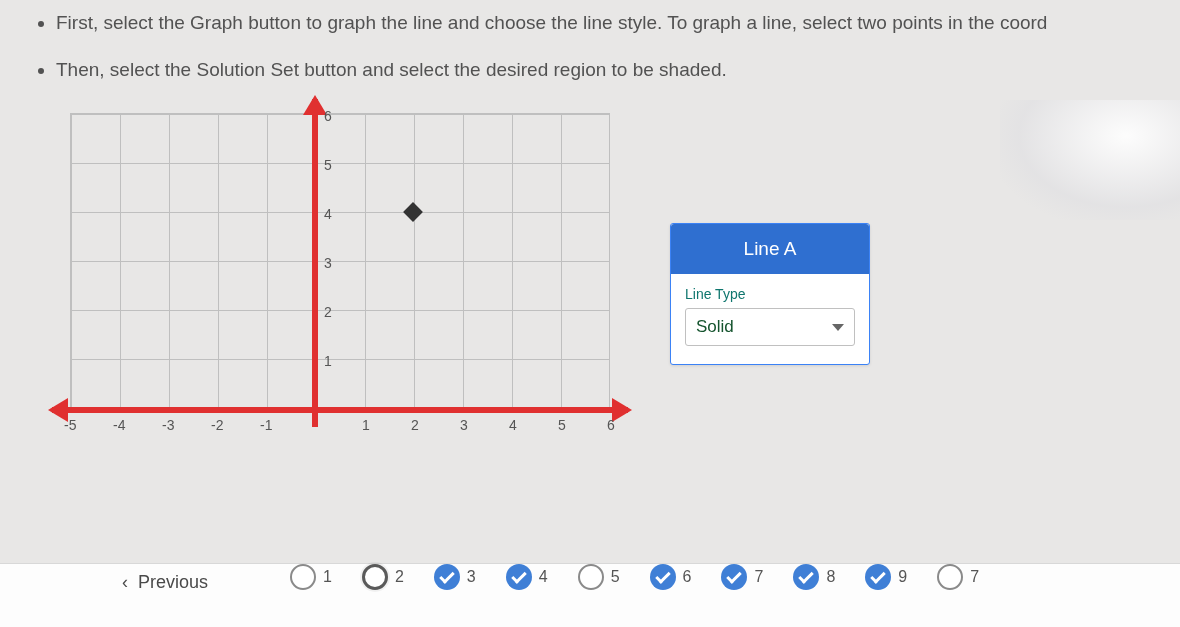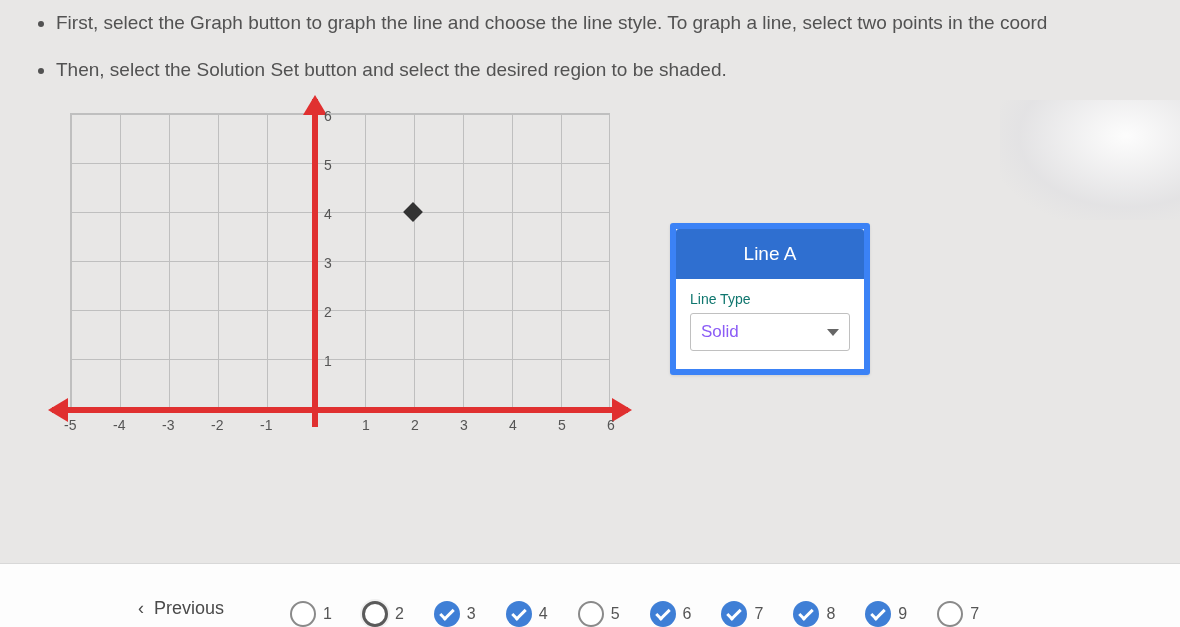--- a/index.html
+++ b/index.html
@@ -49,52 +49,52 @@
     border-bottom: 20px solid #e03030;
   }
   .tick-label { position: absolute; font-size: 14px; color: #555; font-weight: 500; }
   .plot-point {
     position: absolute; width: 14px; height: 14px; background: #333;
     transform: rotate(45deg); left: 336px; top: 92px;
   }
 
   
   .line-panel {
-    width: 200px; background: #fff; border: 6px solid #3b82f6;
+    width: 200px; background: #fff; border: 1px solid #3b82f6;
     border-radius: 3px; margin-top: 110px;
     box-shadow: 0 1px 3px rgba(0,0,0,0.1);
   }
   .line-panel-header {
     background: #2f6fd0; color: #fff; text-align: center;
     padding: 14px 0; font-size: 19px; border-radius: 3px 3px 0 0;
   }
   .line-panel-body { padding: 12px 14px 18px 14px; }
   .fieldset-label { font-size: 14px; color: #0f766e; margin-bottom: 6px; }
   .select {
     border: 1px solid #c0c0c0; border-radius: 3px; padding: 8px 10px;
     display: flex; justify-content: space-between; align-items: center;
-    font-size: 17px; color: #8b5cf6; cursor: pointer; background: #fff;
+    font-size: 17px; color: #14532d; cursor: pointer; background: #fff;
   }
   .caret {
     width: 0; height: 0; border-left: 6px solid transparent;
     border-right: 6px solid transparent; border-top: 7px solid #666;
   }
 
   
   .glare {
     position: absolute; right: 0; top: 100px; width: 180px; height: 120px;
     background: radial-gradient(ellipse at 70% 30%, rgba(255,255,255,0.9), rgba(220,220,225,0.4) 60%, transparent 80%);
     pointer-events: none;
   }
 
   
   .bottom-bar {
     position: absolute; left: 0; right: 0; bottom: 0; height: 64px;
     background: #fdfdfd; border-top: 1px solid #d8d8d8;
-    display: flex; align-items: flex-end; padding: 0 36px; gap: 14px;
+    display: flex; align-items: flex-start; padding: 0 20px; gap: 30px;
   }
   .prev-btn {
     font-size: 18px; color: #4a4a4a; background: none; border: none;
     cursor: pointer; padding: 8px 12px; margin-left: 90px; margin-right: 40px;
   }
   .step { display: flex; align-items: center; gap: 7px; }
   .step-circle {
     width: 26px; height: 26px; border-radius: 50%; display: flex;
     align-items: center; justify-content: center; flex-shrink: 0;
   }

